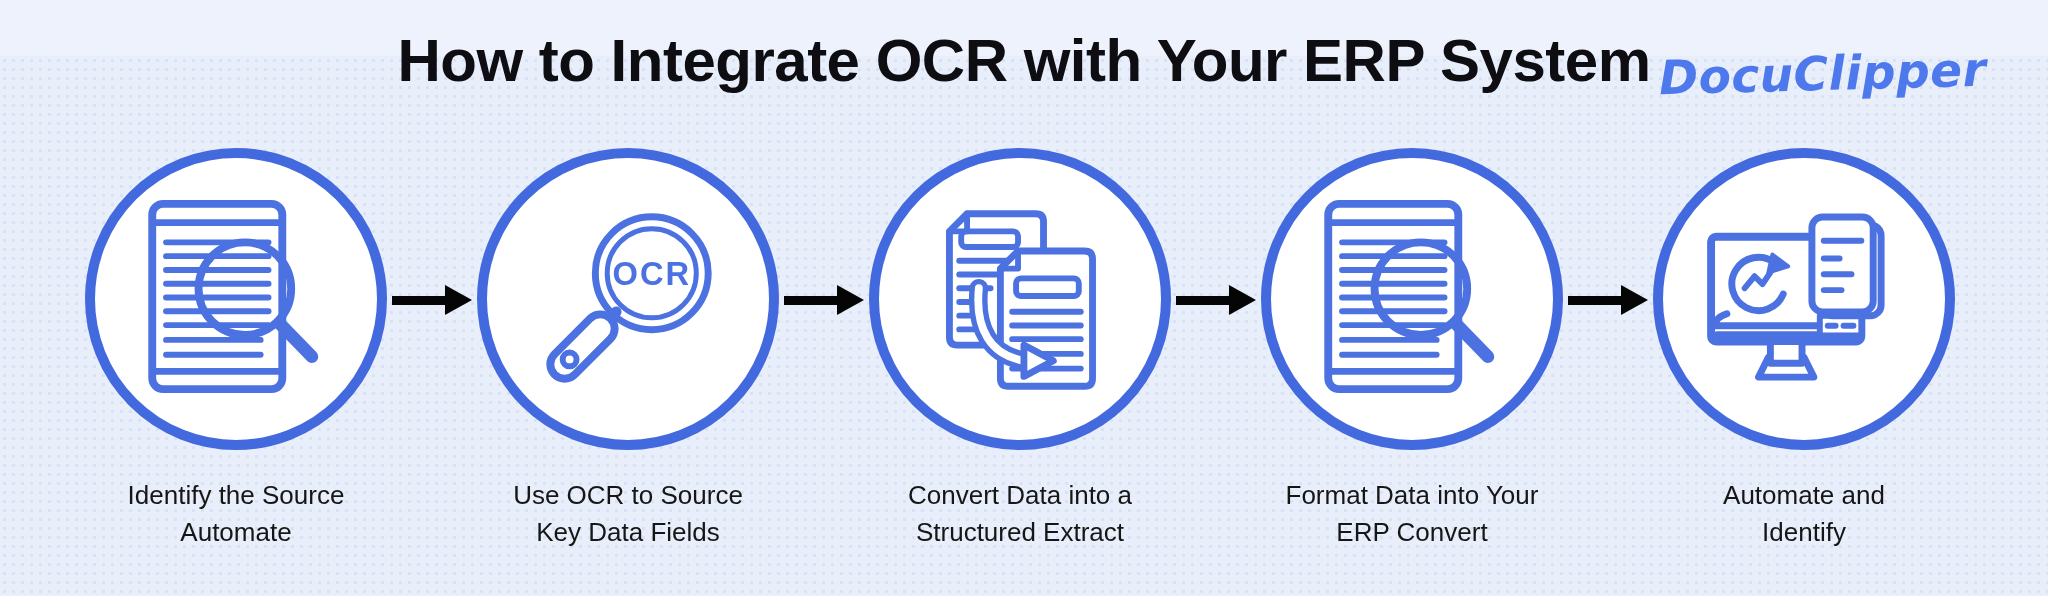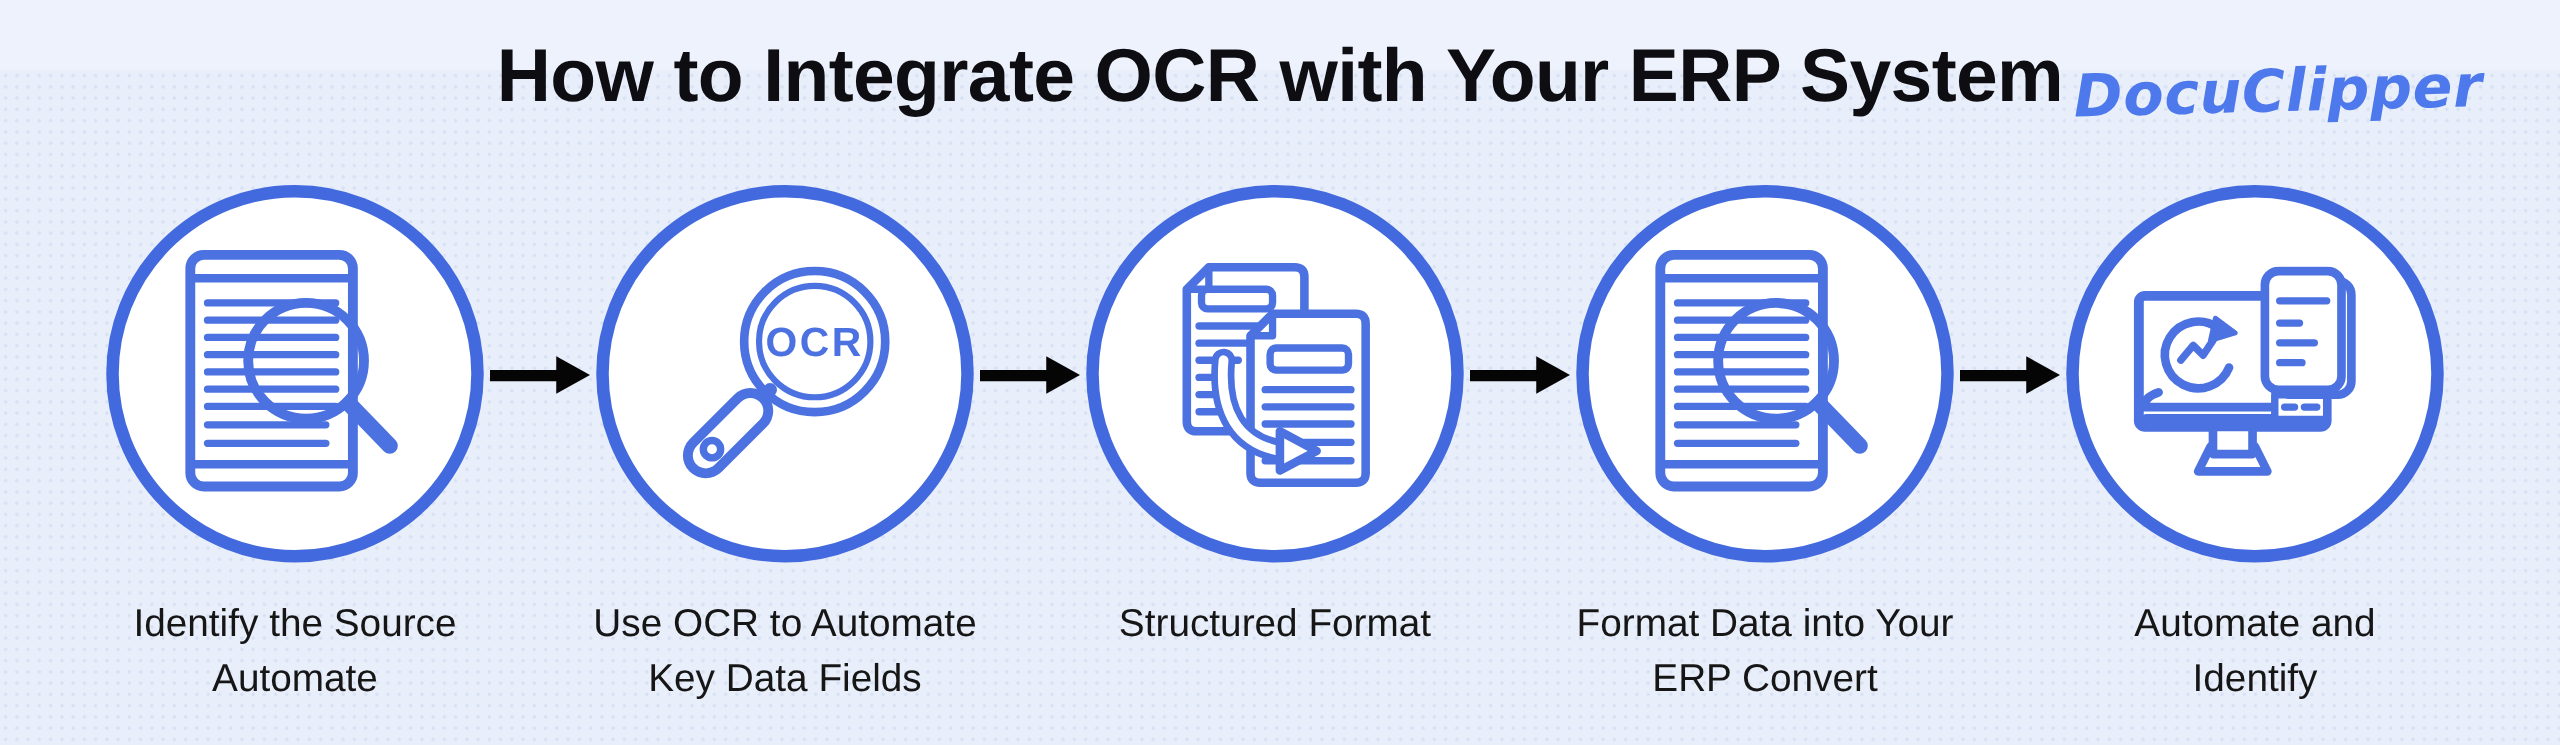--- a/index.html
+++ b/index.html
@@ -35,21 +35,21 @@
     z-index:1;
   }
   .step { width:302px; display:flex; flex-direction:column; }
   .circle {
     width:302px; height:302px; border-radius:50%;
     background:#FFFFFF; border:10px solid #4369DE;
     display:flex; align-items:center; justify-content:center;
   }
   .step-label {
     margin-top:27px; width:400px; margin-left:-49px; margin-right:-49px;
-    text-align:center; font-size:31px; line-height:1.42; color:#161616;
+    text-align:center; font-size:26px; line-height:1.42; color:#161616;
   }
 
   .flow-arrow {
     flex:1 1 auto; display:flex; align-items:center;
     margin-top:137px; height:30px; padding:0 5px;
   }
   .arrow-line { flex:1; height:9px; background:#050505; }
   .arrow-head {
     width:0; height:0; margin-left:-1px;
     border-left:27px solid #050505;
@@ -112,21 +112,21 @@
             <circle cx="124" cy="74" r="45" stroke-width="5"></circle>
             <line x1="88" y1="113" x2="78" y2="124" stroke-width="11"></line>
             <line x1="72" y1="130" x2="36" y2="166" stroke-width="37"></line>
             <line x1="72" y1="130" x2="36" y2="166" stroke="#FFFFFF" stroke-width="21"></line>
             <circle cx="41" cy="161" r="7" stroke-width="6" fill="#FFFFFF"></circle>
           </g>
           <text x="124" y="86" text-anchor="middle" font-family="Liberation Sans, sans-serif" font-size="33" font-weight="bold" letter-spacing="2" fill="#4B72E0">OCR</text>
         </svg>
       </div>
       <div class="step-label">
-        <div>Use OCR to Automate</div>
+        <div>Use OCR to Source</div>
         <div>Key Data Fields</div>
       </div>
     </div>
 
     <div class="flow-arrow">
       <div class="arrow-line"></div>
       <div class="arrow-head"></div>
     </div>
 
     <div class="step">
@@ -154,21 +154,22 @@
               <line x1="92" y1="159" x2="162" y2="159"></line>
               <line x1="92" y1="174" x2="162" y2="174"></line>
             </g>
             <path d="M58,92 C54,134 70,160 104,166" stroke-width="19"></path>
             <path d="M58,92 C54,134 70,160 104,166" stroke="#FFFFFF" stroke-width="8"></path>
             <polygon points="104,150 104,182 134,166" fill="#FFFFFF" stroke-width="7"></polygon>
           </g>
         </svg>
       </div>
       <div class="step-label">
-        <div>Structured Format</div>
+        <div>Convert Data into a</div>
+        <div>Structured Extract</div>
       </div>
     </div>
 
     <div class="flow-arrow">
       <div class="arrow-line"></div>
       <div class="arrow-head"></div>
     </div>
 
     <div class="step">
       <div class="circle">

